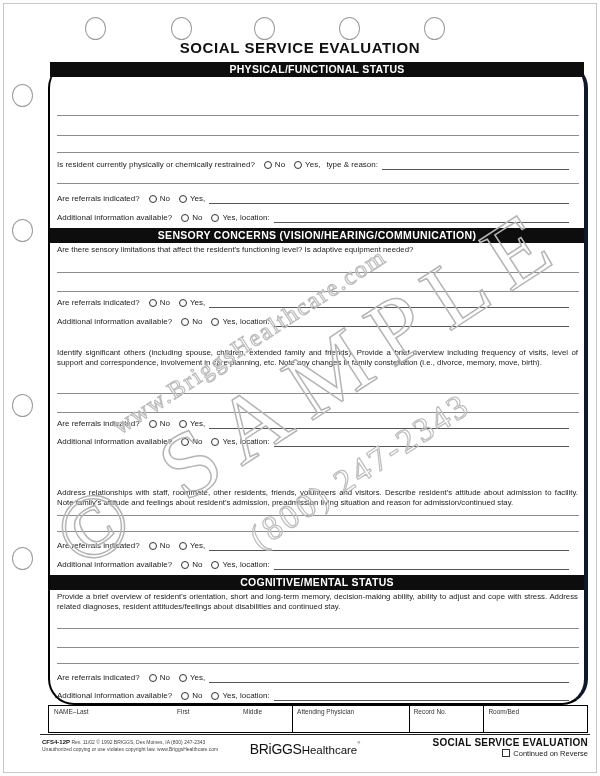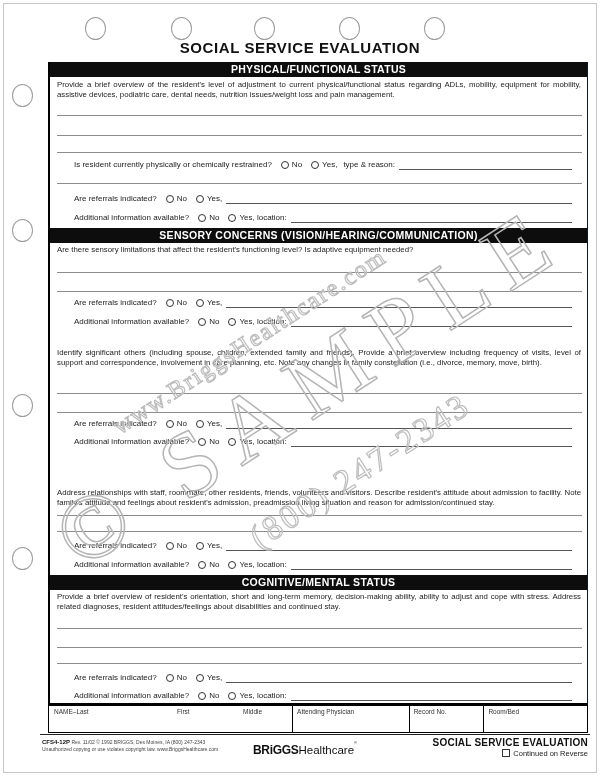--- a/index.html
+++ b/index.html
@@ -3,46 +3,46 @@
 <meta charset="utf-8">
 <style>
   html,body{margin:0;padding:0;background:#fff;}
   #page{position:relative;width:600px;height:776px;background:#fff;overflow:hidden;
         font-family:"Liberation Sans","DejaVu Sans",sans-serif;color:#1a1a1a;}
   .sheet-border{position:absolute;inset:3px;border:1px solid #c6c6c6;pointer-events:none;}
   .hole{position:absolute;width:19px;height:21px;border:1px solid #9c9c9c;border-radius:50%;background:#fff;}
   .page-title{position:absolute;top:39px;left:0;width:100%;text-align:center;
               font-size:15px;font-weight:bold;letter-spacing:.6px;color:#111;}
   #formbox{position:absolute;left:48px;top:62px;width:540px;height:643px;
-           border-left:2px solid #000;border-right:1px solid #0f172a;border-bottom:2px solid #000;
-           box-sizing:border-box;background:transparent;}
+           border-left:2px solid #000;border-right:4px solid #0f172a;border-bottom:2px solid #000;
+           box-sizing:border-box;background:transparent;border-radius:26px;}
   .section{position:relative;overflow:hidden;}
   .bar{height:15px;line-height:15px;background:#0d0d0d;color:#fff;text-align:center;
        font-size:10.5px;font-weight:bold;letter-spacing:.3px;}
   .desc{position:absolute;left:7px;right:6px;font-size:7.8px;line-height:9.8px;
         text-align:justify;color:#1c1c1c;}
   .wl{position:absolute;left:7px;right:5px;border-top:1px solid #8c8c8c;height:0;}
   .qrow{position:absolute;left:7px;right:15px;display:flex;align-items:flex-end;
-        font-size:8px;line-height:10px;color:#1c1c1c;white-space:nowrap;margin-left:17px;}
+        font-size:8px;line-height:10px;color:#1c1c1c;white-space:nowrap;}
   .fill{flex:1;border-bottom:1px solid #555;height:9px;margin-left:4px;min-width:20px;}
   .radio{display:inline-block;width:6px;height:6px;border:1px solid #333;border-radius:50%;
          margin:0 3px 1px 9px;flex:none;}
   .suffix{margin-left:6px;}
   
   #namebar{position:absolute;left:48px;top:705px;width:540px;height:28px;box-sizing:border-box;
            border:1px solid #000;display:flex;}
   .ncell{position:relative;border-right:1px solid #000;height:100%;box-sizing:border-box;}
   .ncell:last-child{border-right:none;}
   .nlab{position:absolute;top:2px;font-size:6.5px;color:#333;}
   
   #footer-sep{position:absolute;left:40px;top:734px;width:550px;border-top:1px solid #222;}
   #footer-left{position:absolute;left:42px;top:739px;font-size:5px;color:#444;line-height:6.5px;}
   #footer-left b{font-size:6px;color:#111;}
   #footer-brand{position:absolute;left:230px;top:740px;width:150px;text-align:center;color:#111;}
-  #footer-brand .b1{font-size:12px;font-weight:bold;letter-spacing:-.3px;margin-top:27px;}
+  #footer-brand .b1{font-size:14px;font-weight:normal;letter-spacing:-.3px;margin-top:27px;}
   #footer-brand .b2{font-size:11.5px;font-weight:400;}
   #footer-brand .tm{font-size:4px;vertical-align:top;}
   #footer-right{position:absolute;right:12px;top:737px;text-align:right;color:#111;}
   #footer-right .ft{font-size:10px;font-weight:bold;letter-spacing:.2px;}
   #footer-right .fc{font-size:7.5px;margin-top:1px;color:#222;}
   .chk{display:inline-block;width:6px;height:6px;border:1px solid #333;margin-right:3px;vertical-align:-1px;}
   
   .wm{position:absolute;z-index:6;pointer-events:none;font-family:"Liberation Serif","DejaVu Serif",serif;
       color:transparent;-webkit-text-stroke:1.2px #bdbdbd;text-align:center;white-space:nowrap;}
   #wm-sample{left:20px;top:345px;width:540px;font-size:92px;letter-spacing:16px;
@@ -69,21 +69,20 @@
   <div class="page-title">SOCIAL SERVICE EVALUATION</div>
 
   <div class="wm" id="wm-sample">© SAMPLE</div>
   <div class="wm" id="wm-url">www.BriggsHealthcare.com</div>
   <div class="wm" id="wm-phone">(800) 247-2343</div>
 
   <div id="formbox">
 
     <div class="section" style="height:166px;">
       <div class="bar">PHYSICAL/FUNCTIONAL STATUS</div>
-      <div class="desc" style="top:18px;">Provide a brief overview of the resident's level of adjustment to current physical/functional status regarding ADLs, mobility, equipment for mobility, assistive devices, podiatric care, dental needs, nutrition issues/weight loss and pain management.</div>
       <div class="wl" style="top:53px;"></div>
       <div class="wl" style="top:73px;"></div>
       <div class="wl" style="top:90px;"></div>
       <div class="qrow" style="top:97px;height:11px;">
         <span>Is resident currently physically or chemically restrained?</span>
         <span class="radio"></span>
         <span>No</span>
         <span class="radio"></span>
         <span>Yes,</span>
         <span class="suffix">type &amp; reason:</span>

